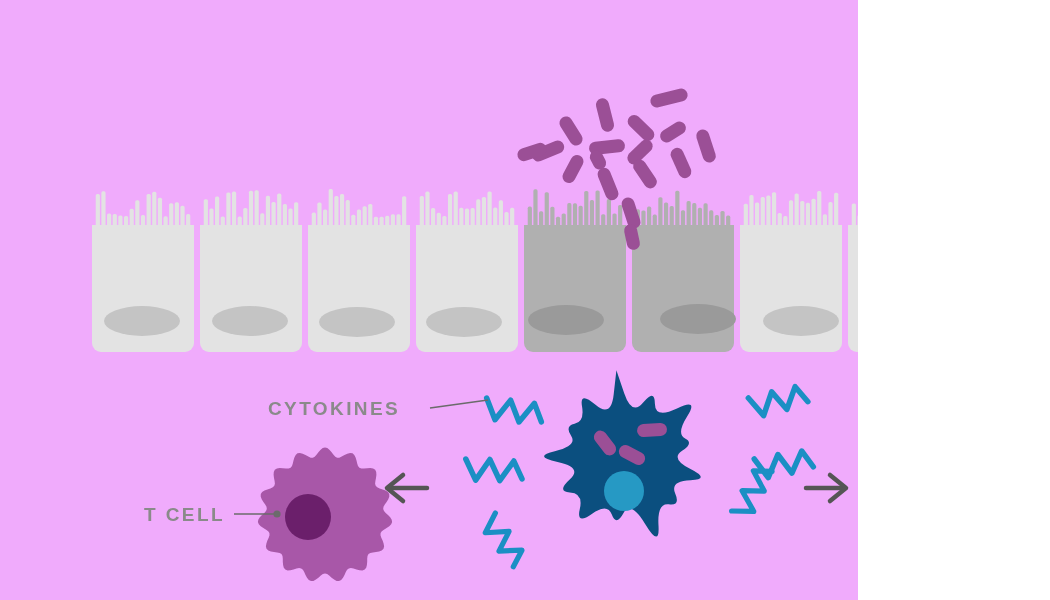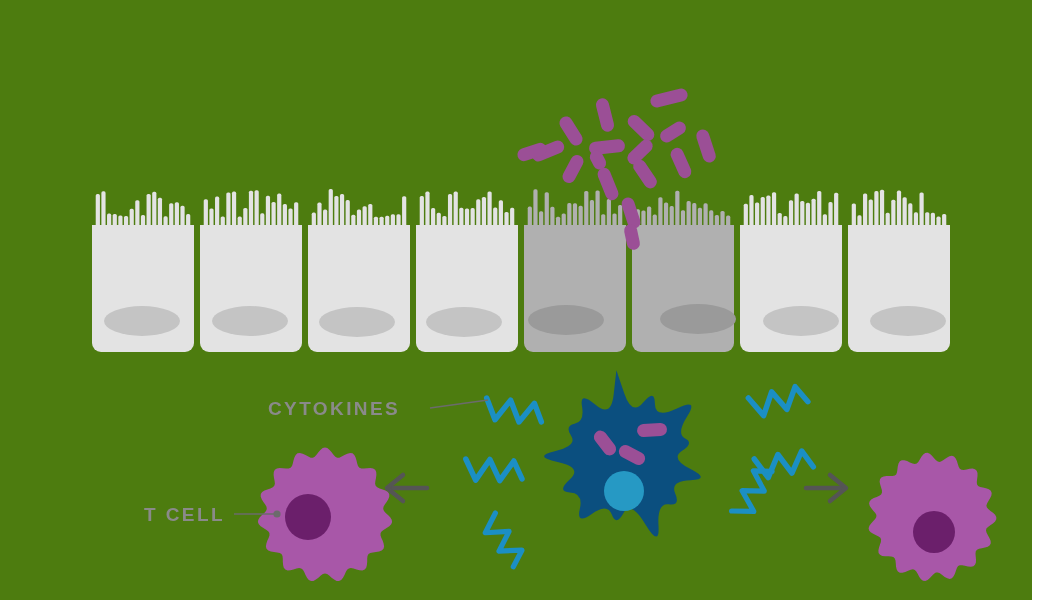--- a/index.html
+++ b/index.html
@@ -6,23 +6,23 @@
   html, body {
     margin: 0;
     padding: 0;
     background: #ffffff;
   }
   body {
     font-family: "Liberation Sans", sans-serif;
   }
   #stage {
     position: relative;
-    width: 1032px;
+    width: 858px;
     height: 600px;
-    background: #4d7c0f;
+    background: #f0abfc;
     overflow: hidden;
     text-align: right;
   }
   #scene {
     position: absolute;
     inset: 0;
     width: 1050px;
     height: 600px;
   }
   .lbl {

